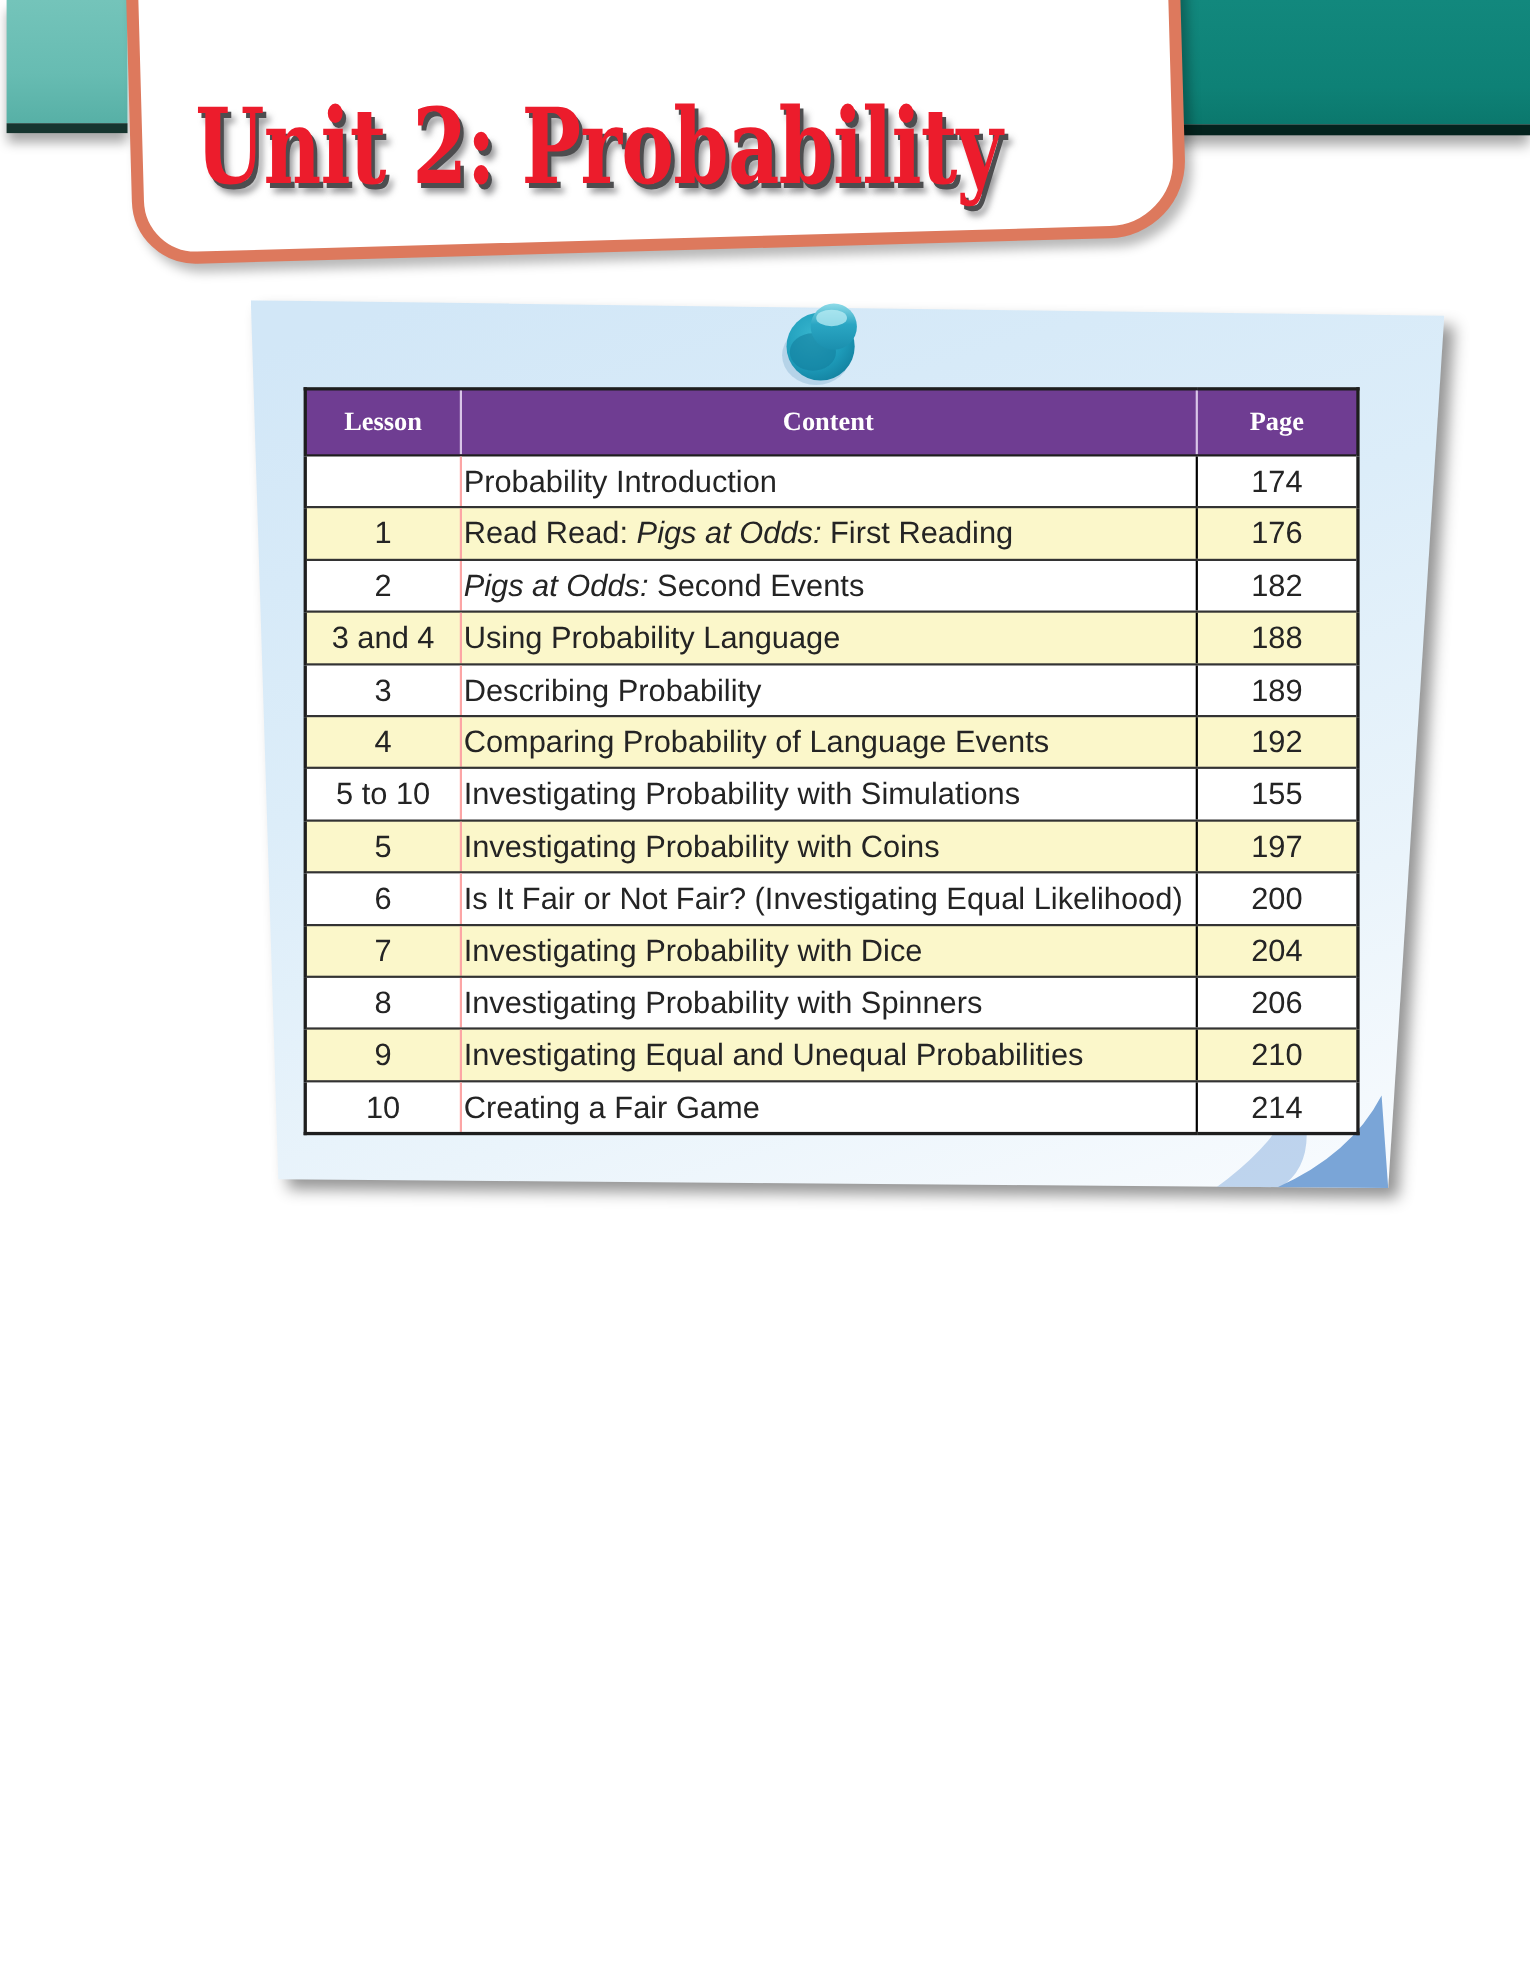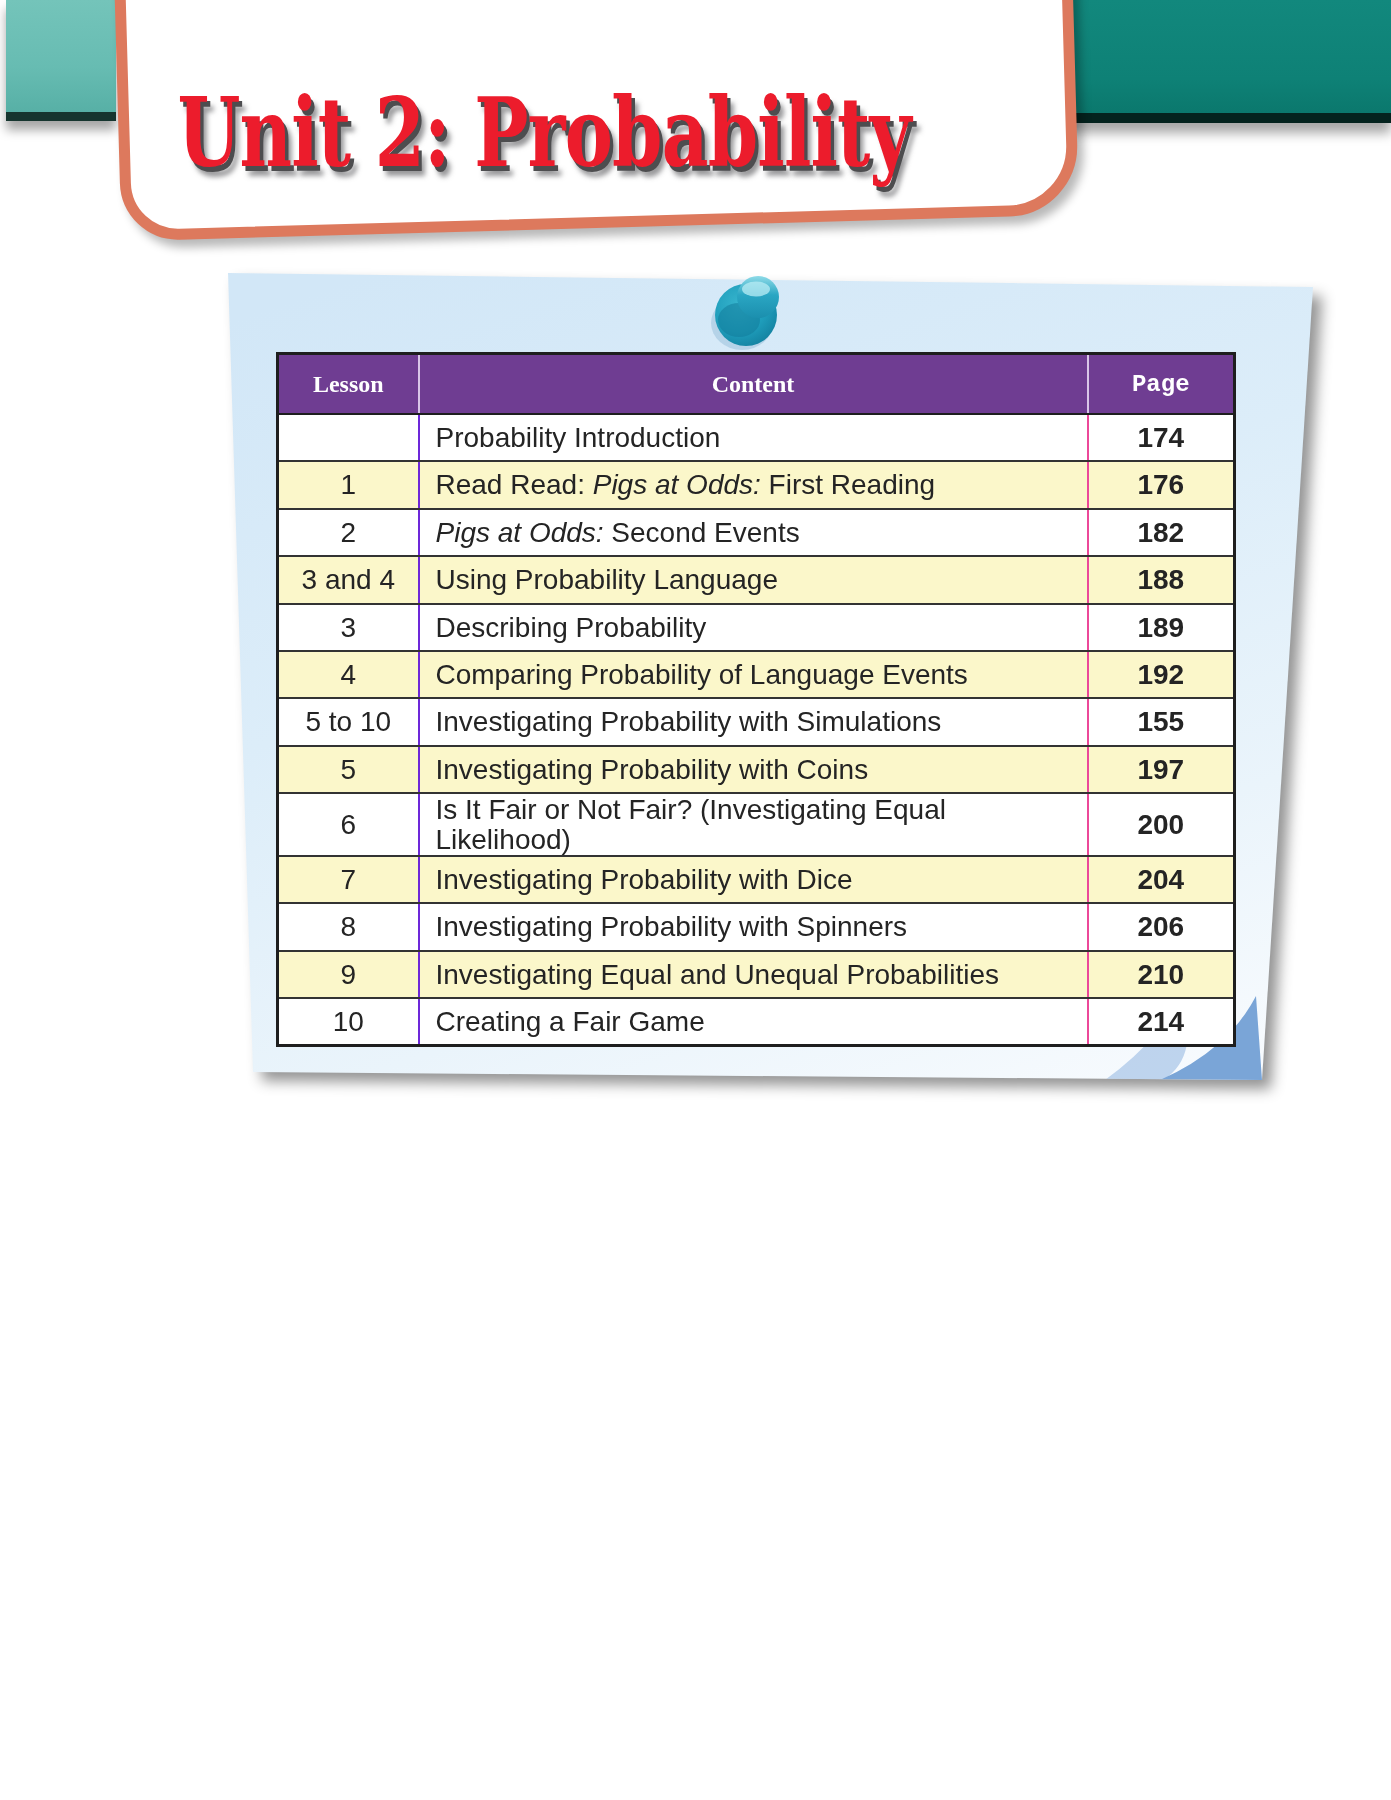--- a/index.html
+++ b/index.html
@@ -66,29 +66,29 @@
   .toc-table col.c-content { width:669px; }
   .toc-table col.c-page { width:147px; }
   .toc-table th {
     background:#6f3d92; color:#ffffff;
     font-family:"Liberation Serif", serif; font-weight:bold;
     font-size:24px; height:56px; text-align:center;
     border-top:3px solid #1e1e1e; border-bottom:2px solid #1e1e1e;
   }
   .toc-table th + th { border-left:2px solid #d9c6e8;margin-left:43px; }
   .toc-table th:first-child { border-left:3px solid #1e1e1e; }
-  .toc-table th:last-child  { border-right:3px solid #1e1e1e;font-family:Liberation Mono, monospace; }
+  .toc-table th:last-child  { border-right:3px solid #1e1e1e; }
   .toc-table td {
     height:43.4px; font-size:28px; color:#242424;
     border-top:2px solid #333333; border-bottom:2px solid #333333;
     vertical-align:middle; line-height:1.05;
   }
   .toc-table td.lesson { text-align:center; border-left:3px solid #1e1e1e; }
-  .toc-table td.content { text-align:left; padding-left:16px; border-left:2px solid #6d28d9; }
-  .toc-table td.page { text-align:center; border-left:2px solid #ec4899; border-right:3px solid #1e1e1e;font-weight:bold; }
+  .toc-table td.content { text-align:left; padding-left:2px; border-left:2px solid #fca5a5; }
+  .toc-table td.page { text-align:center; border-left:2px solid #000000; border-right:3px solid #1e1e1e; }
   .toc-table tr.row-yellow td { background:#fbf7ca; }
   .toc-table tr.row-white  td { background:#ffffff; }
   .toc-table tr:last-child td { border-bottom:3px solid #1e1e1e; }
   .toc-table .it { font-style:italic; }
 </style>
 </head>
 <body>
 
 <div class="stage">
 

